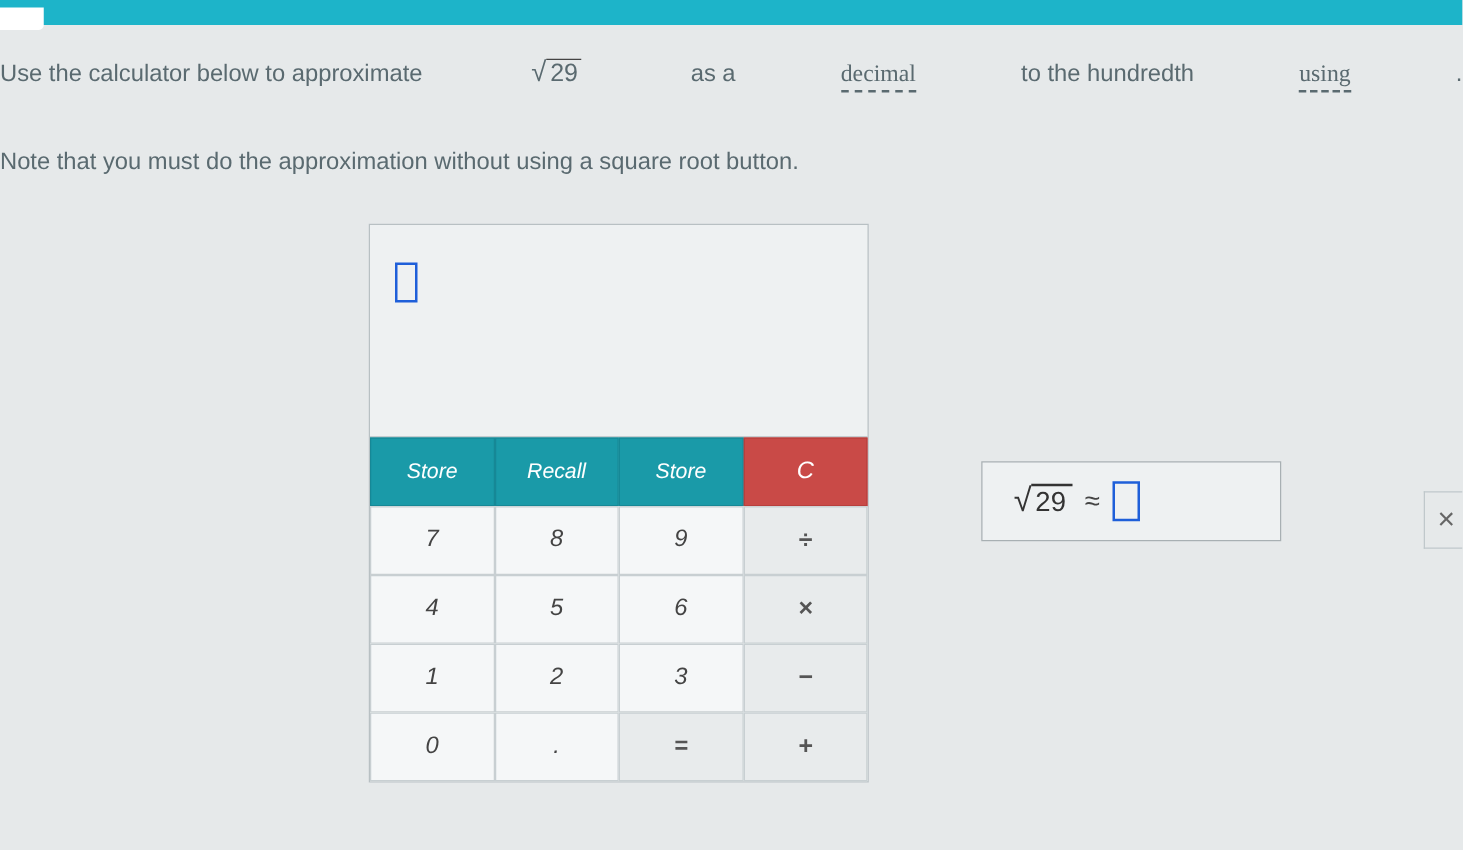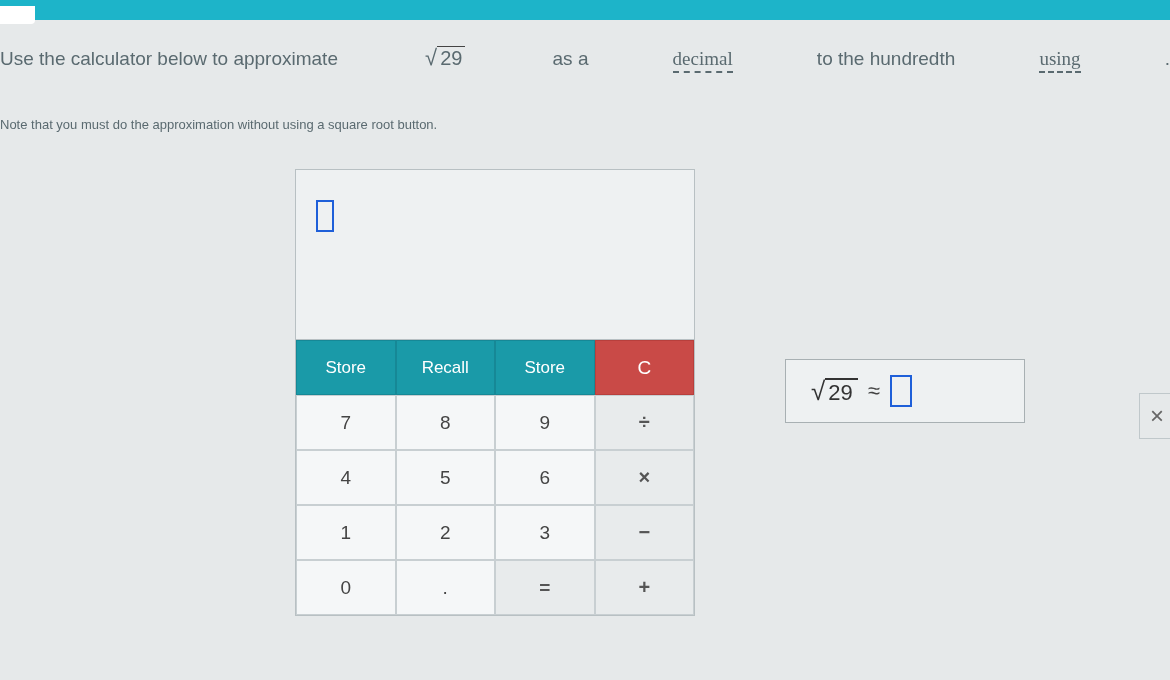--- a/index.html
+++ b/index.html
@@ -40,21 +40,21 @@
       color: #5a6a70;
       padding-left: 0;
       margin-bottom: 20px;
       display: flex;
       align-items: baseline;
       flex-wrap: wrap;
       gap: 4px;
       justify-content: space-between;
     }
     .instruction2 {
-      font-size: 13px;
+      font-size: 19px;
       color: #5a6a70;
       padding-left: 0;
       line-height: 1.4;
       margin-top: 43px;
     }
     .decimal-link, .place-link {
       color: #5a6a70;
       border-bottom: 2px dashed #5a6a70;
       padding-bottom: 1px;
       font-family: Liberation Serif, serif;
@@ -76,20 +76,21 @@
       display: flex;
       align-items: flex-start;
       margin-top: 35px;
       padding-left: 295px;
       gap: 90px;
     }
     .calculator {
       width: 400px;
       border: 1px solid #b8c0c3;
       background: #eef1f2;
+      font-style: italic;
     }
     .display {
       height: 170px;
       padding: 30px 20px;
       border-bottom: 1px solid #b8c0c3;
     }
     .display-cursor {
       width: 18px;
       height: 32px;
       border: 2.5px solid #1e5fd9;

